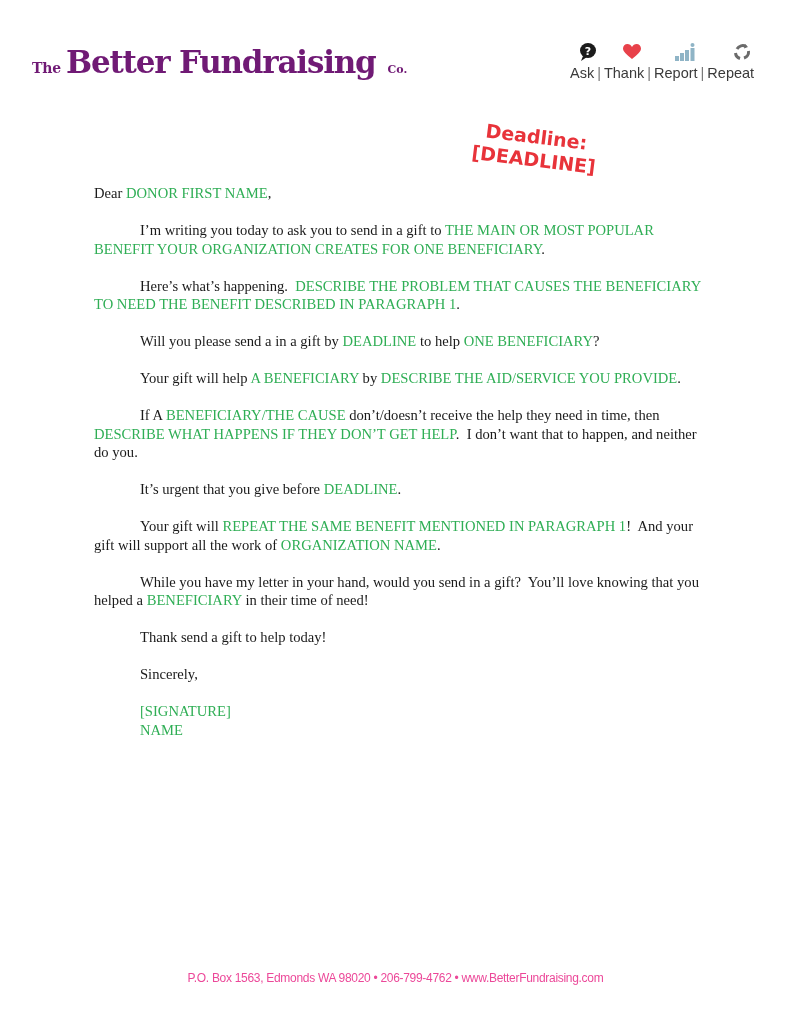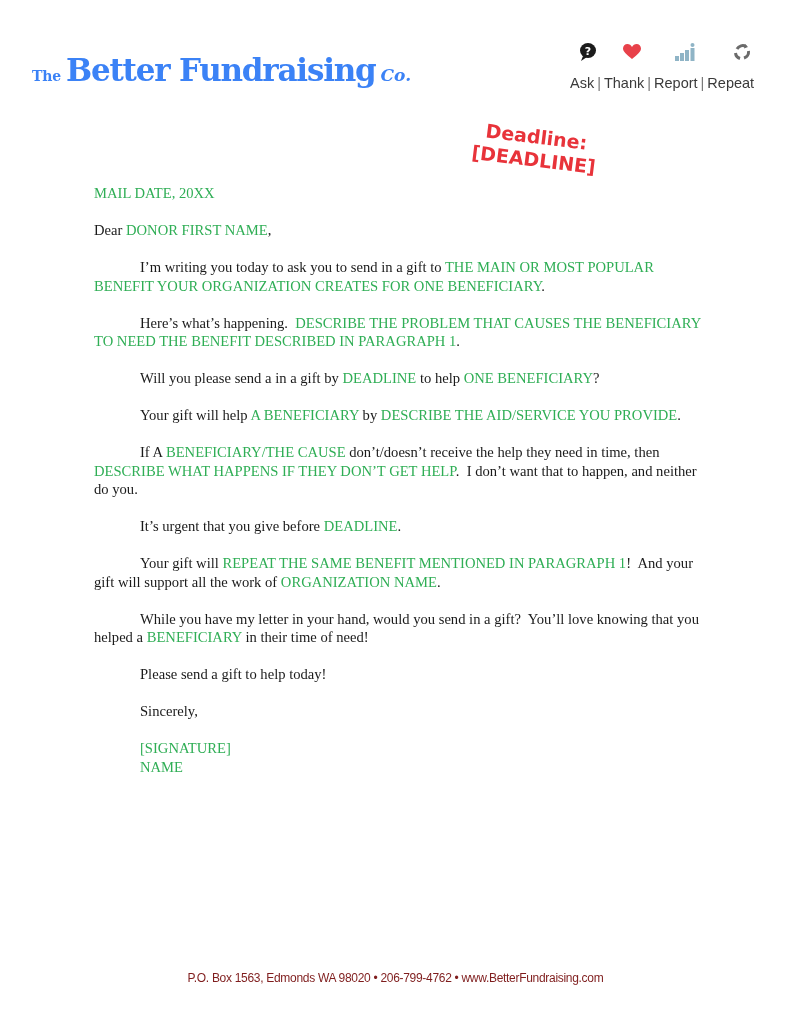--- a/index.html
+++ b/index.html
@@ -1,41 +1,41 @@
 <!DOCTYPE html>
 <html><head>
 <meta charset="utf-8">
 <style>
   html, body { margin: 0; padding: 0; background: #ffffff; }
   body { width: 791px; height: 1024px; position: relative; overflow: hidden;
          font-family: "Liberation Serif", "DejaVu Serif", serif; color: #1a1a1a; }
-  .logo { position: absolute; left: 32px; top: 52px; display: flex; align-items: baseline;
-          font-family: "DejaVu Serif", "Liberation Serif", serif; font-weight: bold; color: #3b82f6; }
+  .logo { position: absolute; left: 32px; top: 44px; display: flex; align-items: baseline;
+          font-family: "DejaVu Serif", "Liberation Serif", serif; font-weight: bold; color: #701a75; }
   .logo .the { font-size: 14px; margin-right: 5px; letter-spacing: -0.2px; }
   .logo .main { font-size: 31px; letter-spacing: -1.2px; }
-  .logo .co { font-size: 17px; margin-left: 5px; font-style: italic; }
+  .logo .co { font-size: 11px; margin-left: 12px; }
 
   .nav { position: absolute; left: 570px; top: 42px; width: 210px; }
   .nav-icons { position: relative; height: 22px; }
   .nav-icons .ic { position: absolute; top: 0; }
   .nav-labels { font-family: "Liberation Sans", "DejaVu Sans", sans-serif; font-size: 14.5px;
-                color: #3a3a3a; white-space: nowrap; margin-top: 11px; }
+                color: #3a3a3a; white-space: nowrap; margin-top: 1px; }
   .nav-labels .sep { color: #777; margin: 0 3px; }
 
   .stamp { position: absolute; left: 476px; top: 118px; transform: rotate(7deg); transform-origin: left top;
            color: #e8333a; font-family: "DejaVu Sans", "Liberation Sans", sans-serif; font-weight: bold;
            font-size: 19px; line-height: 23px; text-align: center; }
 
   .letter { position: absolute; left: 94px; top: 184px; width: 620px; font-size: 14.6px; line-height: 18.6px; }
   .letter p { margin: 0 0 18.4px 0; }
   .g { color: #2fae55; }
   .ind { text-indent: 46px; }
   .sig { padding-left: 46px; }
   .footer { position: absolute; left: 0; width: 791px; top: 971px; text-align: center;
-            font-family: "Liberation Sans", "DejaVu Sans", sans-serif; font-size: 12px; color: #7f1d1d;
+            font-family: "Liberation Sans", "DejaVu Sans", sans-serif; font-size: 12px; color: #ec4899;
             letter-spacing: -0.3px; }
 </style>
 </head>
 <body>
 
 <div class="logo">
   <span class="the">The</span>
   <span class="main">Better Fundraising</span>
   <span class="co">Co.</span>
 </div>
@@ -76,41 +76,40 @@
     <span>Ask</span><span class="sep">|</span><span>Thank</span><span class="sep">|</span><span>Report</span><span class="sep">|</span><span>Repeat</span>
   </div>
 </div>
 
 <div class="stamp">
   <div>Deadline:</div>
   <div>[DEADLINE]</div>
 </div>
 
 <div class="letter">
-  <p class="g">MAIL DATE, 20XX</p>
   <p><span>Dear </span><span class="g">DONOR FIRST NAME</span><span>,</span></p>
 
   <p class="ind"><span>I’m writing you today to ask you to send in a gift to </span><span class="g">THE MAIN OR MOST POPULAR BENEFIT YOUR ORGANIZATION CREATES FOR ONE BENEFICIARY</span><span>.</span></p>
 
   <p class="ind"><span style="white-space:pre-wrap">Here’s what’s happening.  </span><span class="g">DESCRIBE THE PROBLEM THAT CAUSES THE BENEFICIARY TO NEED THE BENEFIT DESCRIBED IN PARAGRAPH 1</span><span>.</span></p>
 
   <p class="ind"><span>Will you please send a in a gift by </span><span class="g">DEADLINE</span><span> to help </span><span class="g">ONE BENEFICIARY</span><span>?</span></p>
 
   <p class="ind"><span>Your gift will help </span><span class="g">A BENEFICIARY</span><span> by </span><span class="g">DESCRIBE THE AID/SERVICE YOU PROVIDE</span><span>.</span></p>
 
   <p class="ind"><span>If A </span><span class="g">BENEFICIARY/THE CAUSE</span><span> don’t/doesn’t receive the help they need in time, then </span><span class="g">DESCRIBE WHAT HAPPENS IF THEY DON’T GET HELP</span><span style="white-space:pre-wrap">.  I don’t want that to happen, and neither do you.</span></p>
 
   <p class="ind"><span>It’s urgent that you give before </span><span class="g">DEADLINE</span><span>.</span></p>
 
 
   <p class="ind"><span>Your gift will </span><span class="g">REPEAT THE SAME BENEFIT MENTIONED IN PARAGRAPH 1</span><span style="white-space:pre-wrap">!  And your gift will support all the work of </span><span class="g">ORGANIZATION NAME</span><span>.</span></p>
 
   <p class="ind"><span style="white-space:pre-wrap">While you have my letter in your hand, would you send in a gift?  You’ll love knowing that you helped a </span><span class="g">BENEFICIARY</span><span> in their time of need!</span></p>
 
-  <p class="ind">Please send a gift to help today!</p>
+  <p class="ind">Thank send a gift to help today!</p>
 
   <p class="ind">Sincerely,</p>
 
   <p class="sig g">
     <span style="display:block">[SIGNATURE]</span>
     <span style="display:block">NAME</span>
   </p>
 
 </div>
 

